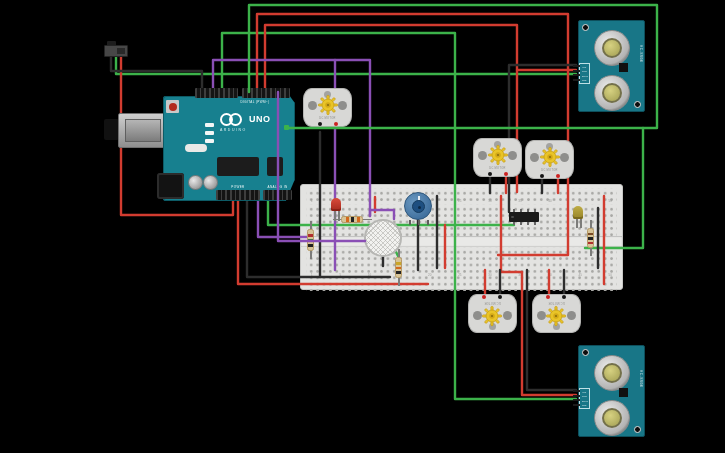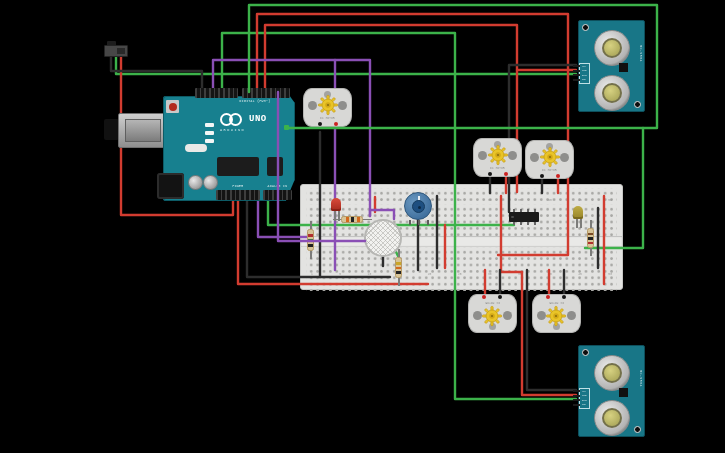--- a/index.html
+++ b/index.html
@@ -1,18 +1,18 @@
 <!DOCTYPE html>
 <html><head>
 <meta charset="utf-8">
 <style>
   html,body{margin:0;padding:0;background:#000;}
   #stage{position:relative;width:725px;height:453px;background:#000;overflow:hidden;
          font-family:"Liberation Sans",sans-serif;}
-  .comp{position:absolute;font-family:Liberation Mono, monospace;}
+  .comp{position:absolute;}
   svg.wires{position:absolute;left:0;top:0;width:725px;height:453px;pointer-events:none;}
   
   #breadboard{left:300px;top:184px;width:323px;height:106px;background:#e3e3e1;
       border:1px solid #c6c6c4;border-radius:3px;box-sizing:border-box;z-index:1;}
   .holes{position:absolute;left:5px;right:5px;
       background-image:radial-gradient(circle,#a9a9a6 1.1px,rgba(0,0,0,0) 1.5px);
       background-size:6.4px 6.4px;background-position:2px 2px;}
   .rails-top{top:3px;height:13px;}
   .rows-ae{top:19px;height:32px;}
   .rows-fj{top:62px;height:32px;}

